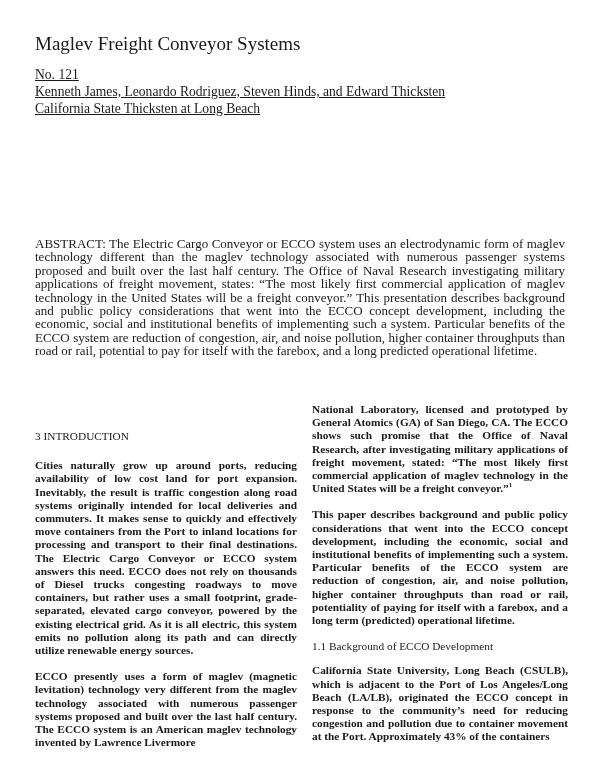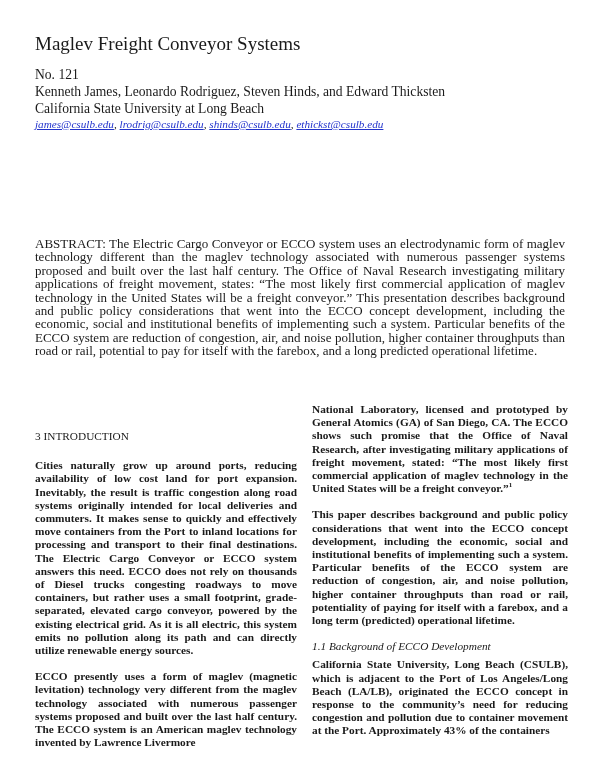--- a/index.html
+++ b/index.html
@@ -1,44 +1,41 @@
 <!DOCTYPE html>
 <html><head>
 <meta charset="utf-8">
 <style>
   html, body { margin: 0; padding: 0; background: #ffffff; }
   body { width: 600px; height: 776px; position: relative; overflow: hidden;
          font-family: "Liberation Serif", "DejaVu Serif", serif; color: #1a1a1a; }
   .title { position: absolute; left: 35px; top: 33px; font-size: 19px; line-height: 22px; }
-  .header { position: absolute; left: 35px; top: 66px; font-size: 13.6px; line-height: 17px; }
+  .header { position: absolute; left: 35px; top: 66px; font-size: 13.6px; line-height: 17px; text-decoration: underline; }
   .header div { white-space: nowrap; }
   .emails { font-style: italic; font-size: 11.2px; line-height: 14px; }
   .emails a { color: #2233cc; text-decoration: underline; }
   .abstract { position: absolute; left: 35px; top: 237px; width: 530px;
               font-size: 13px; line-height: 13.4px; text-align: justify; }
   .col { position: absolute; font-size: 11.3px; line-height: 13.2px; text-align: justify; }
   .col-left { left: 35px; top: 430px; width: 262px; }
   .col-right { left: 312px; top: 403px; width: 256px; }
   .heading { text-align: left; margin: 0 0 16px 0; }
-  .subheading { font-style: italic; margin: 0 0 5px 0; text-align: left; }
+  .subheading { margin: 0 0 11px 0; text-align: left; }
   p { margin: 0 0 13px 0; font-weight: bold; }
   sup { font-size: 7px; line-height: 0; }
 </style>
 </head>
 <body>
 
 <div class="title">Maglev Freight Conveyor Systems</div>
 
 <div class="header">
   <div>No. 121</div>
   <div>Kenneth James, Leonardo Rodriguez, Steven Hinds, and Edward Thicksten</div>
-  <div>California State University at Long Beach</div>
-  <div class="emails">
-    <a href="#">james@csulb.edu</a><span>, </span><a href="#">lrodrig@csulb.edu</a><span>, </span><a href="#">shinds@csulb.edu</a><span>, </span><a href="#">ethickst@csulb.edu</a>
-  </div>
+  <div>California State Thicksten at Long Beach</div>
 </div>
 
 <div class="abstract">ABSTRACT: The Electric Cargo Conveyor or ECCO system uses an electrodynamic form of maglev technology different than the maglev technology associated with numerous passenger systems proposed and built over the last half century.  The Office of Naval Research investigating military applications of freight movement, states: “The most likely first commercial application of maglev technology in the United States will be a freight conveyor.”  This presentation describes background and public policy considerations that went into the ECCO concept development, including the economic, social and institutional benefits of implementing such a system.  Particular benefits of the ECCO system are reduction of congestion, air, and noise pollution, higher container throughputs than road or rail, potential to pay for itself with the farebox, and a long predicted operational lifetime.</div>
 
 <div class="col col-left">
   <div class="heading">3  INTRODUCTION</div>
   <p>Cities naturally grow up around ports, reducing availability of low cost land for port expansion. Inevitably, the result is traffic congestion along road systems originally intended for local deliveries and commuters.  It makes sense to quickly and effectively move containers from the Port to inland locations for processing and transport to their final destinations. The Electric Cargo Conveyor or ECCO system answers this need.  ECCO does not rely on thousands of Diesel trucks congesting roadways to move containers, but rather uses a small footprint, grade-separated, elevated cargo conveyor, powered by the existing electrical grid.  As it is all electric, this system emits no pollution along its path and can directly utilize renewable energy sources.</p>
   <p>ECCO presently uses a form of maglev (magnetic levitation) technology very different from the maglev technology associated with numerous passenger systems proposed and built over the last half century. The ECCO system is an American maglev technology invented by Lawrence Livermore</p>
 </div>
 

